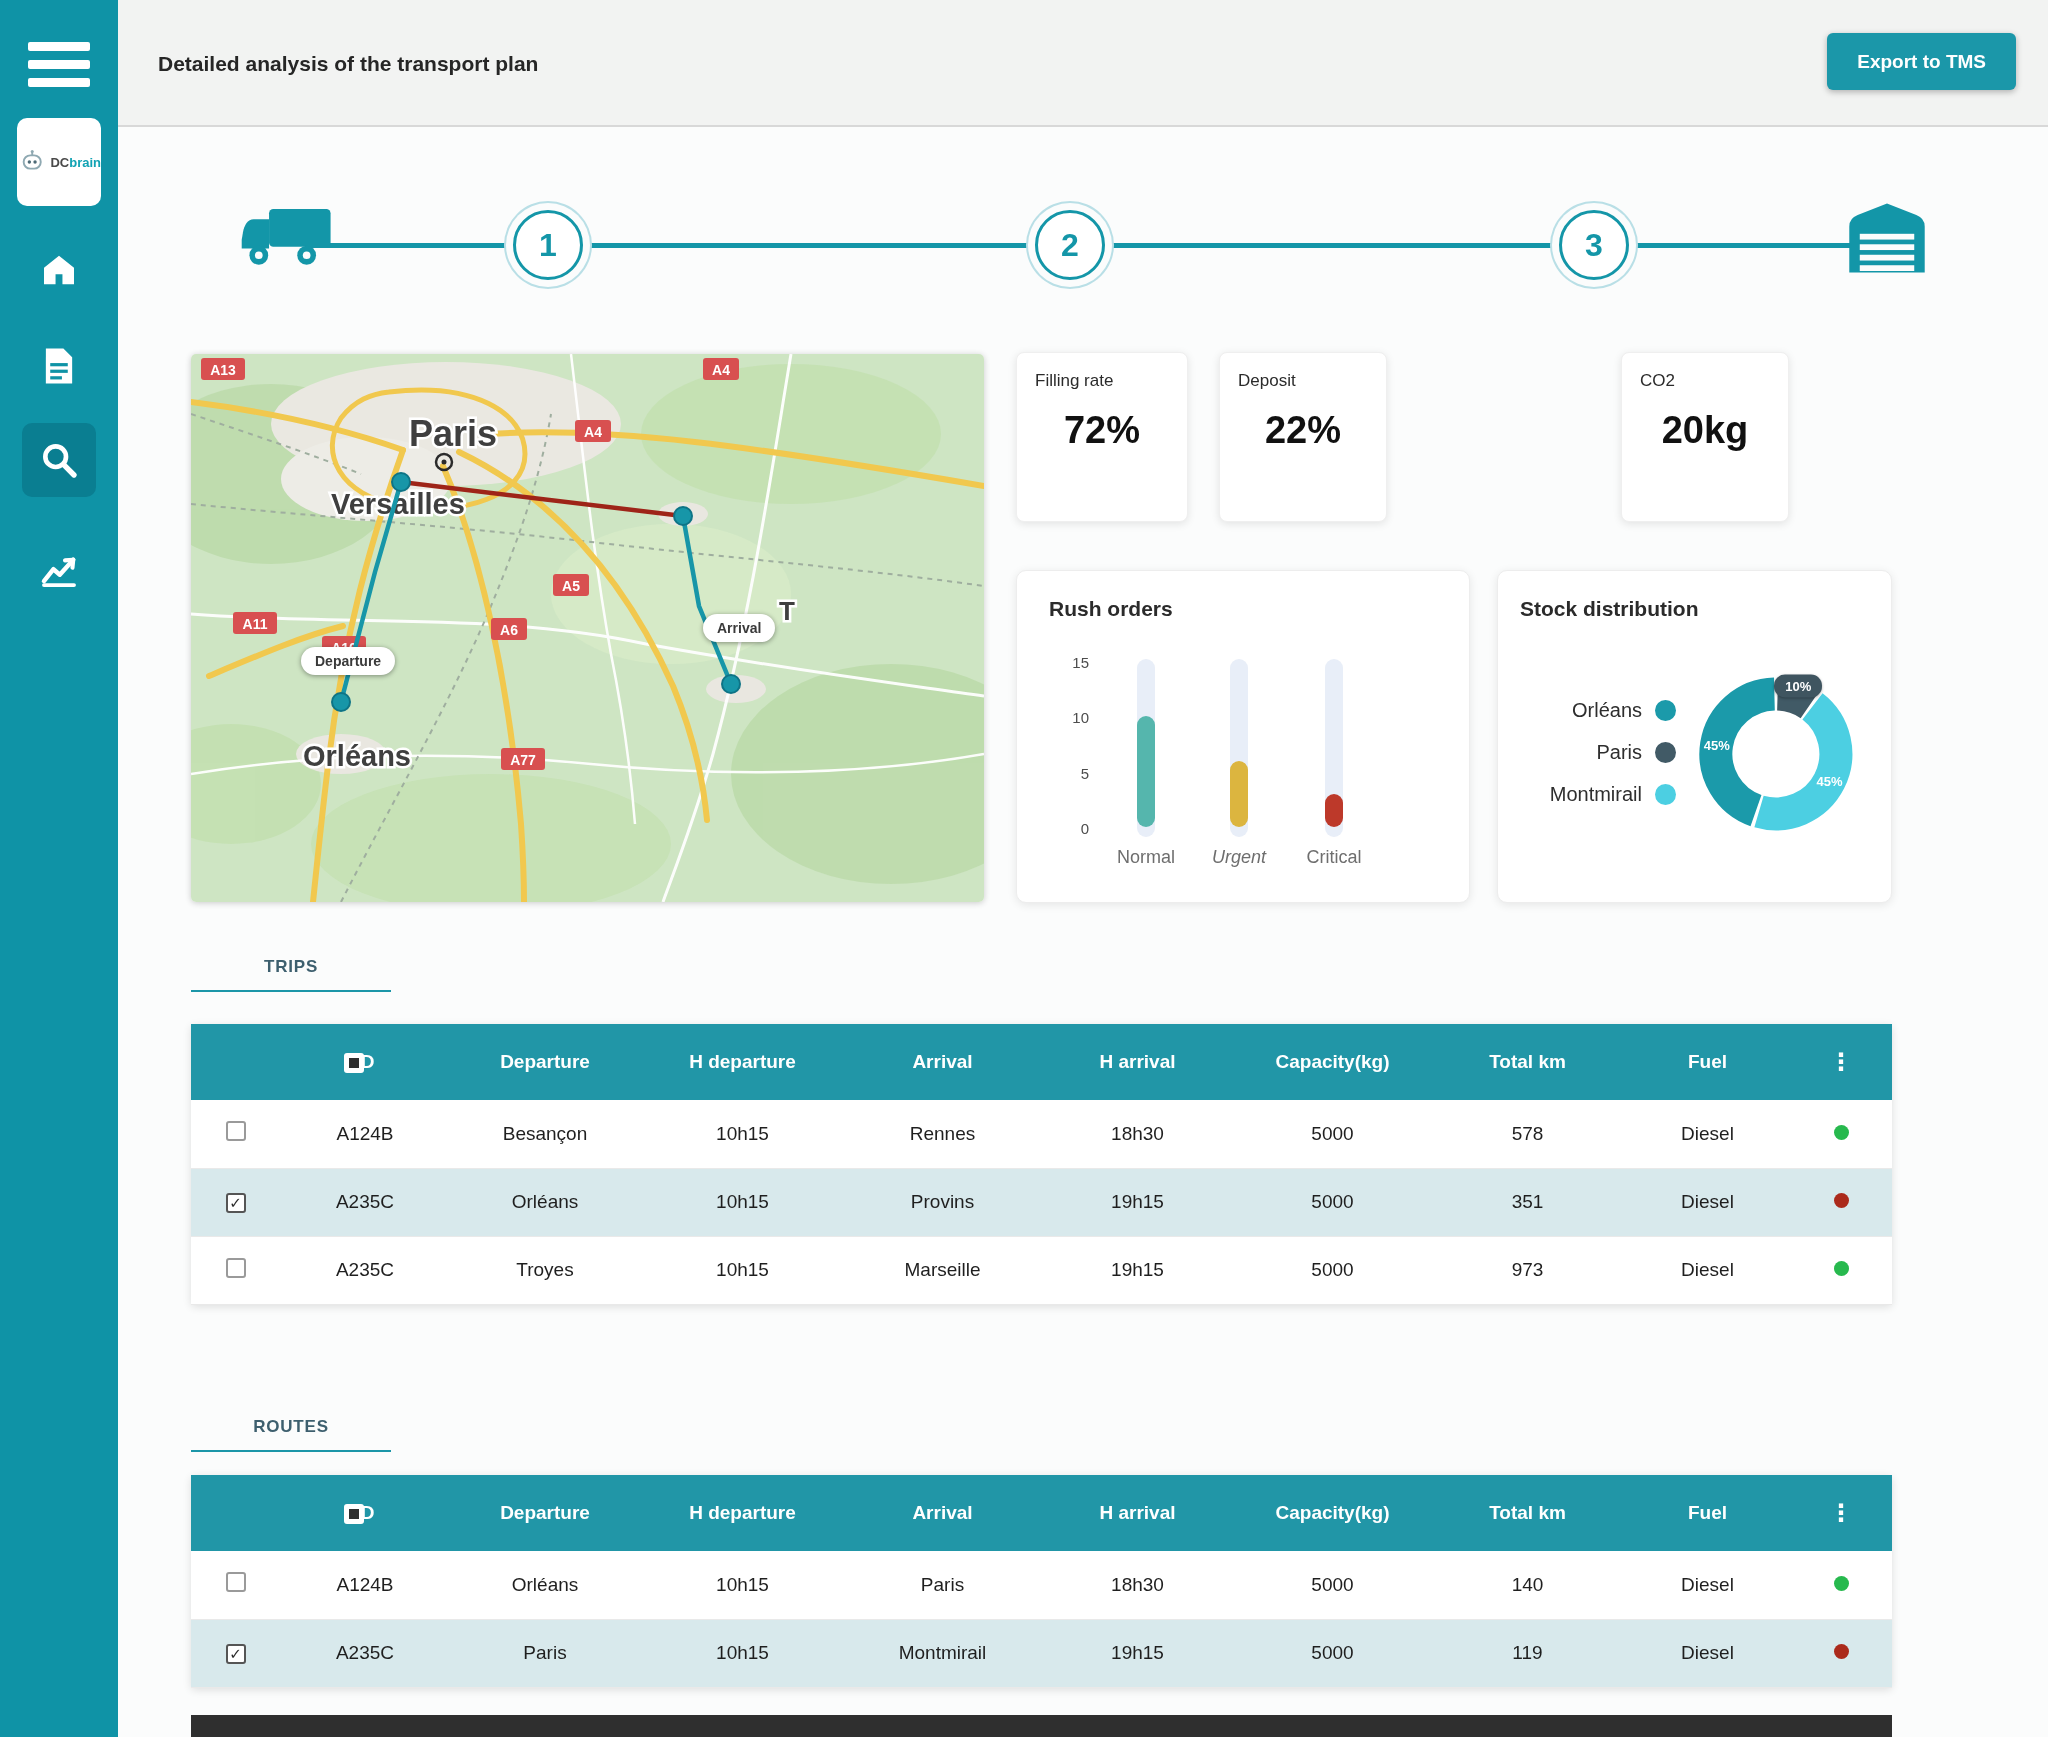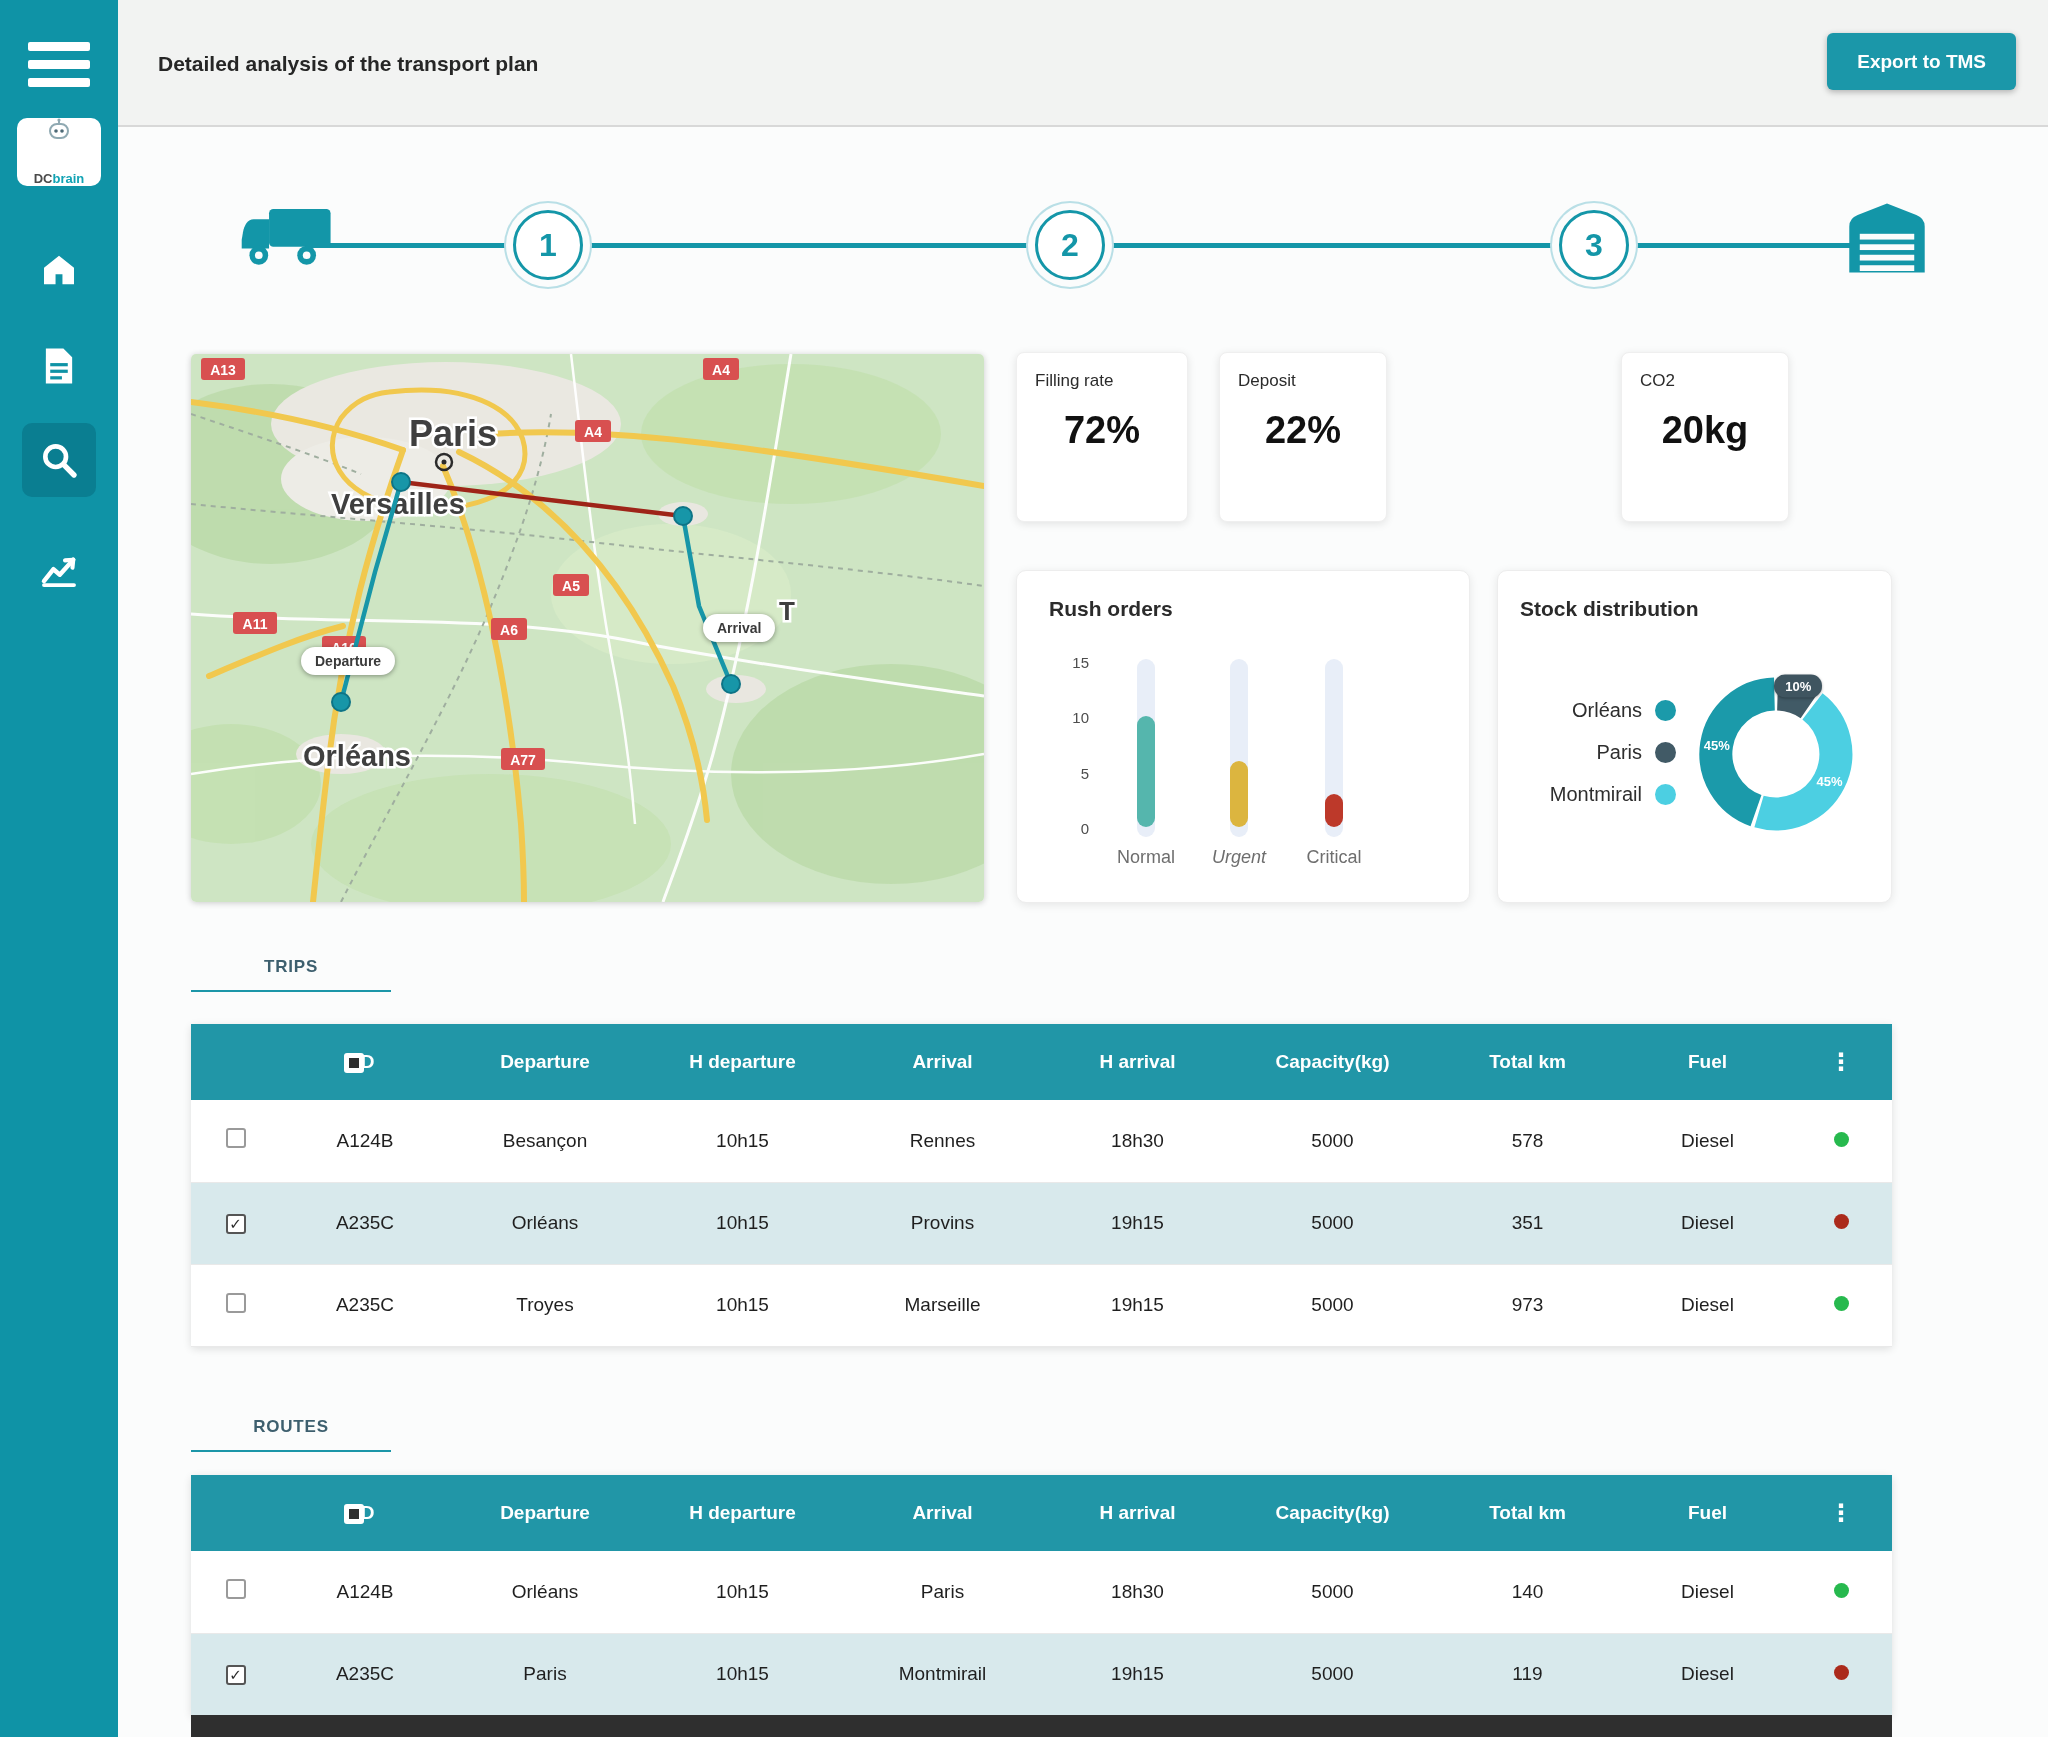--- a/index.html
+++ b/index.html
@@ -5,22 +5,22 @@
 <style>
   * { box-sizing: border-box; margin: 0; padding: 0; }
   html,body { background:#ffffff; }
   body { font-family: "Liberation Sans", "DejaVu Sans", sans-serif; }
   .app { position:relative; width:2048px; height:1737px; background:#fbfcfc; overflow:hidden; }
 
   
   .sidebar { position:absolute; left:0; top:0; width:118px; height:1737px; background:#0f93a6; z-index:5; }
   .burger { position:absolute; left:28px; top:42px; width:62px; cursor:pointer; }
   .burger span { display:block; width:62px; height:9px; background:#fff; border-radius:2px; margin-bottom:9px; }
-  .logo-card { position:absolute; left:17px; top:118px; width:84px; height:68px; background:#fff; border-radius:10px;
-               display:flex; flex-direction:column; align-items:center; justify-content:space-between; gap:3px; }
+  .logo-card { position:absolute; left:17px; top:118px; width:84px; height:88px; background:#fff; border-radius:10px;
+               display:flex; flex-direction:row; align-items:center; justify-content:space-between; gap:3px; }
   .logo-text { font-size:13px; font-weight:bold; color:#4a4a4a; }
   .logo-text .accent { color:#12a3b4; }
   .nav-item { position:absolute; left:0; width:118px; height:60px; display:flex; align-items:center; justify-content:center; cursor:pointer; }
   .nav-home { top:240px; }
   .nav-doc { top:336px; }
   .nav-search { top:430px; }
   .nav-chart { top:540px; }
   .active-box { position:absolute; left:22px; top:423px; width:74px; height:74px; background:#0a7e91; border-radius:10px; }
   .nav-search { top:430px; height:60px; }
 
@@ -81,21 +81,21 @@
   
   .tab { position:absolute; left:191px; width:200px; height:48px; border-bottom:2px solid #1b96a8; display:flex;
          align-items:center; justify-content:center; font-size:17px; font-weight:bold; letter-spacing:.8px; color:#3d5f6e; cursor:pointer; }
   .tab-trips { top:944px; } .tab-routes { top:1404px; }
 
   
   .tbl-wrap { position:absolute; left:191px; width:1701px; box-shadow:0 2px 8px rgba(0,0,0,.12); border-radius:4px; background:#fff; }
   .tbl-trips { top:1024px; } .tbl-routes { top:1475px; }
   table { width:1701px; border-collapse:collapse; table-layout:fixed; }
   thead th { height:76px; background:#2196a7; color:#fff; font-size:19px; font-weight:bold; text-align:center; }
-  tbody td { height:82px; font-size:19px; color:#1f1f1f; text-align:center; background:#fff; border-bottom:1px solid #e9e9e9; }
+  tbody td { height:68px; font-size:19px; color:#1f1f1f; text-align:center; background:#fff; border-bottom:1px solid #e9e9e9; }
   tbody tr.selected td { background:#d8e9ec; }
   .cbx { display:inline-flex; width:20px; height:20px; border:2px solid #9a9a9a; border-radius:3px; background:#fff;
          align-items:center; justify-content:center; font-size:15px; font-weight:bold; color:#2b2b2b; cursor:pointer; }
   .cbx.checked { border-color:#555; }
   .cbx.header { border:none; width:20px; height:20px; background:#fff; position:relative; }
   .cbx.header::after { content:""; width:10px; height:10px; background:#2e2e2e; }
   .dot { display:inline-block; width:15px; height:15px; border-radius:50%; }
   .col-menu { font-size:24px; color:#fff; font-weight:bold; cursor:pointer; }
 
   .cutoff-bar { position:absolute; left:191px; top:1715px; width:1701px; height:22px; background:#2f2f2f; }

